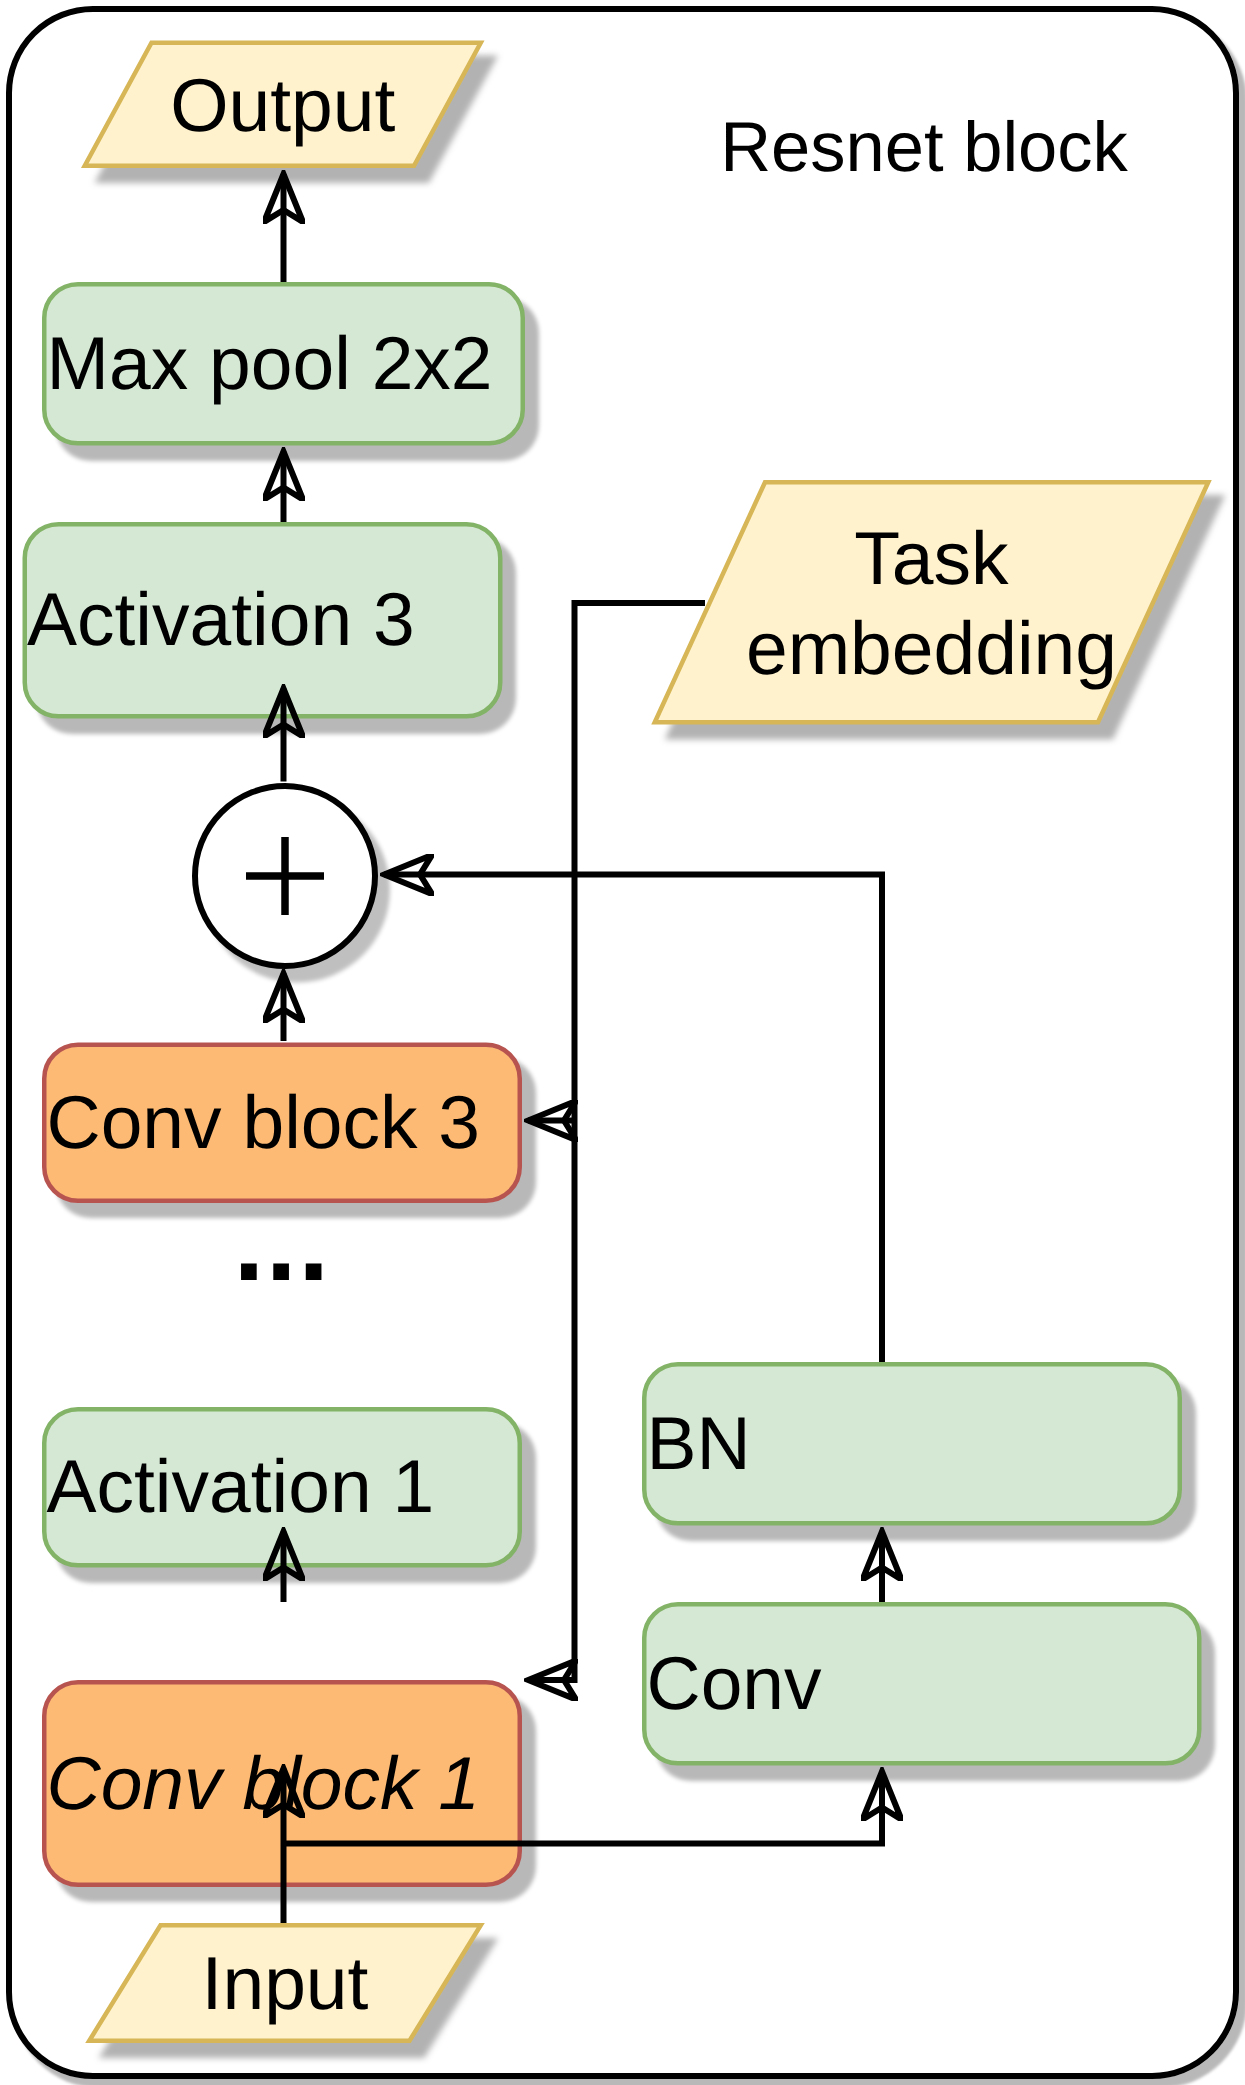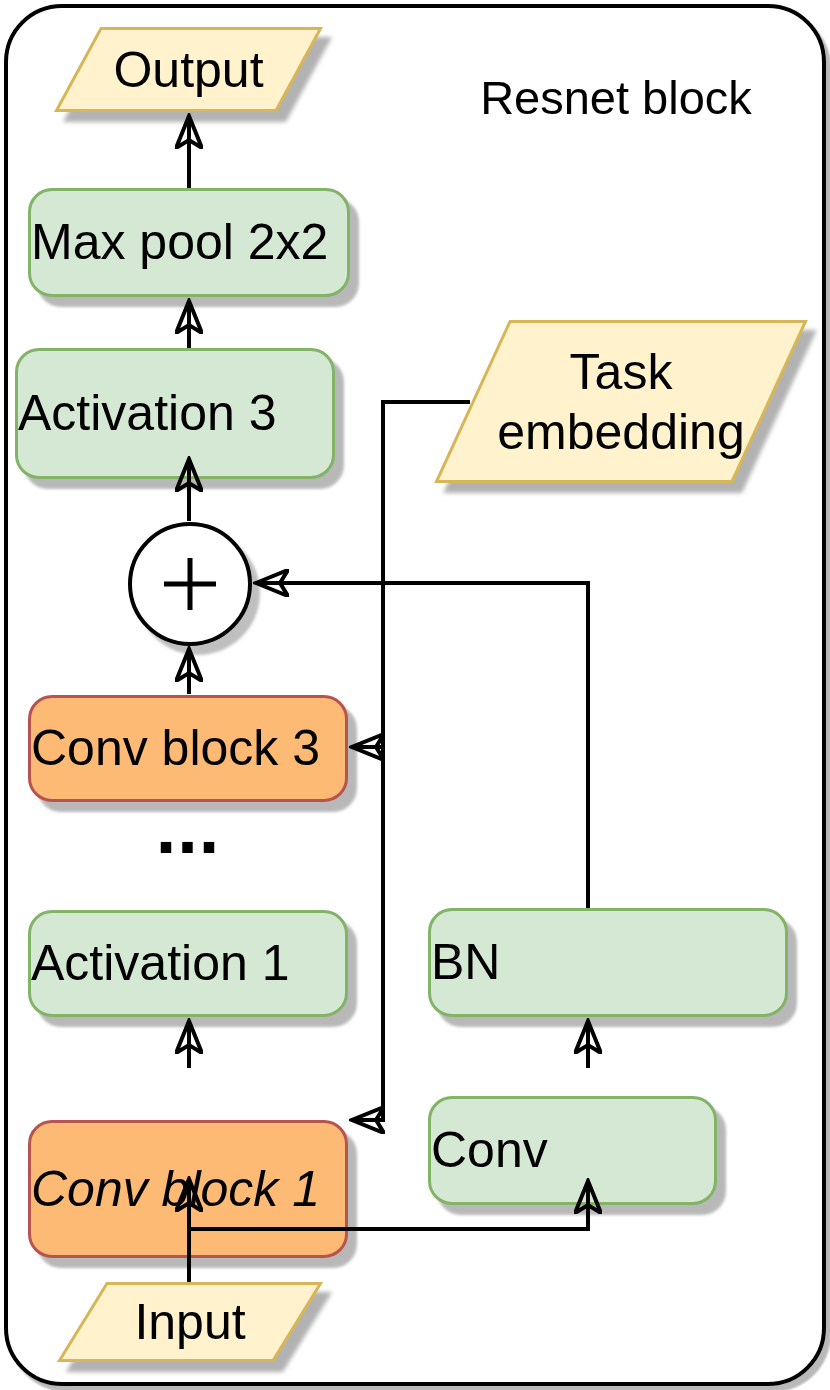--- a/index.html
+++ b/index.html
@@ -94,21 +94,21 @@
     <span class="plus-h"></span>
     <span class="plus-v"></span>
   </div>
 
   <div class="box red" style="left:28px;top:695px;width:320px;height:107px;">
     <span>Conv block 3</span>
   </div>
 
   <div class="ellipsis">...</div>
 
-  <div class="box green" style="left:28px;top:910px;width:320px;height:107px;">
+  <div class="box green" style="left:28px;top:938px;width:320px;height:107px;">
     <span>Activation 1</span>
   </div>
 
   <div class="box red" style="left:28px;top:1120px;width:320px;height:138px;font-style:italic;">
     <span>Conv block 1</span>
   </div>
 
   <div class="para" style="left:435px;top:320px;width:372px;height:163px;">
     <svg width="372" height="163">
       <polygon points="75,1.5 370.5,1.5 297,161.5 1.5,161.5" fill="#FFF2CC" stroke="#D6B656" stroke-width="3"></polygon>
@@ -121,21 +121,21 @@
     <svg width="264" height="80">
       <polygon points="49,1.5 262.5,1.5 215,78.5 1.5,78.5" fill="#FFF2CC" stroke="#D6B656" stroke-width="3"></polygon>
     </svg>
     <div class="plabel">Input</div>
   </div>
 
   <div class="box green" style="left:428px;top:908px;width:360px;height:109px;">
     <span>BN</span>
   </div>
 
-  <div class="box green" style="left:428px;top:1096px;width:289px;height:109px;">
+  <div class="box green" style="left:428px;top:1068px;width:373px;height:109px;">
     <span>Conv</span>
   </div>
 
   <svg id="connectors" width="830" height="1390">
     <defs>
       <marker id="arrow" markerUnits="userSpaceOnUse" markerWidth="36" markerHeight="28" refX="33" refY="14" orient="auto">
         <path d="M1,1 L33,14 L1,27 L9,14 Z" fill="#000" stroke="none"></path>
       </marker>
     </defs>
     <path d="M189,188 V116" marker-end="url(#arrow)"></path>

